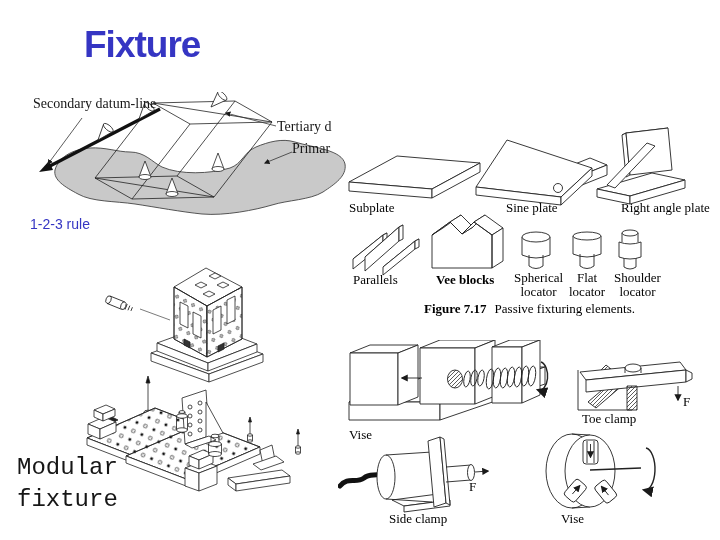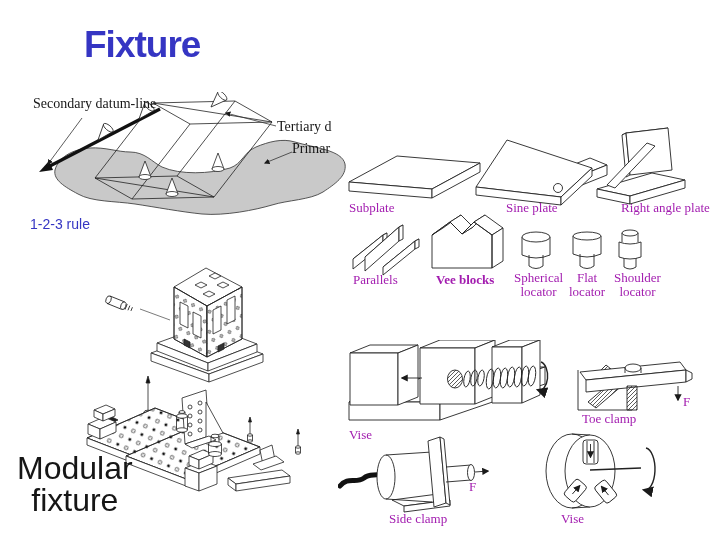--- a/index.html
+++ b/index.html
@@ -1,23 +1,23 @@
 <!DOCTYPE html>
 <html><head>
 <meta charset="utf-8">
 <style>
   html,body{margin:0;padding:0;background:#fff;}
   #slide{position:relative;width:720px;height:540px;background:#ffffff;overflow:hidden;
          font-family:"Liberation Sans",sans-serif;}
   #slide svg{position:absolute;}
-  .abs{position:absolute;white-space:nowrap;text-align:center;}
+  .abs{position:absolute;white-space:nowrap;}
   .title{font-size:37px;font-weight:600;letter-spacing:-1px;color:#3535c3;}
   .blue-label{font-size:14px;color:#3535c3;}
-  .black-label{font-size:32px;color:#161616;line-height:32px;}
-  .serif{font-family:"Liberation Serif",serif;font-size:13px;color:#a21caf;}
+  .black-label{font-size:24px;color:#161616;line-height:32px;font-family:Liberation Mono, monospace;}
+  .serif{font-family:"Liberation Serif",serif;font-size:13px;color:#000000;}
   .serif-sm{font-family:"Liberation Serif",serif;font-size:14px;color:#161616;}
   .two-line{line-height:14px;text-align:center;}
   .cap-bold{font-weight:bold;}
   .cap-rest{margin-left:8px;}
 </style>
 </head>
 <body>
 
 <div id="slide">
 
@@ -169,20 +169,23 @@
     <span>Spherical</span><br>
     <span>locator</span>
   </div>
   <div class="abs serif two-line" style="left:569px;top:271px;">
     <span>Flat</span><br>
     <span>locator</span>
   </div>
   <div class="abs serif two-line" style="left:614px;top:271px;">
     <span>Shoulder</span><br>
     <span>locator</span>
+  </div>
+  <div class="abs serif" style="left:424px;top:301px;">
+    <span class="cap-bold">Figure 7.17</span><span class="cap-rest">Passive fixturing elements.</span>
   </div>
 
   <svg style="left:338px;top:340px;" width="367" height="196" viewBox="0 0 367 196">
     <defs>
       <marker id="ahC" viewBox="0 0 10 10" refX="8" refY="5" markerWidth="8" markerHeight="8" orient="auto-start-reverse">
         <path d="M0,0 L10,5 L0,10 Z" fill="#1a1a1a"></path>
       </marker>
       <pattern id="hatC" width="4" height="4" patternUnits="userSpaceOnUse">
         <path d="M0,4 L4,0" stroke="#333" stroke-width="0.8"></path>
       </pattern>

